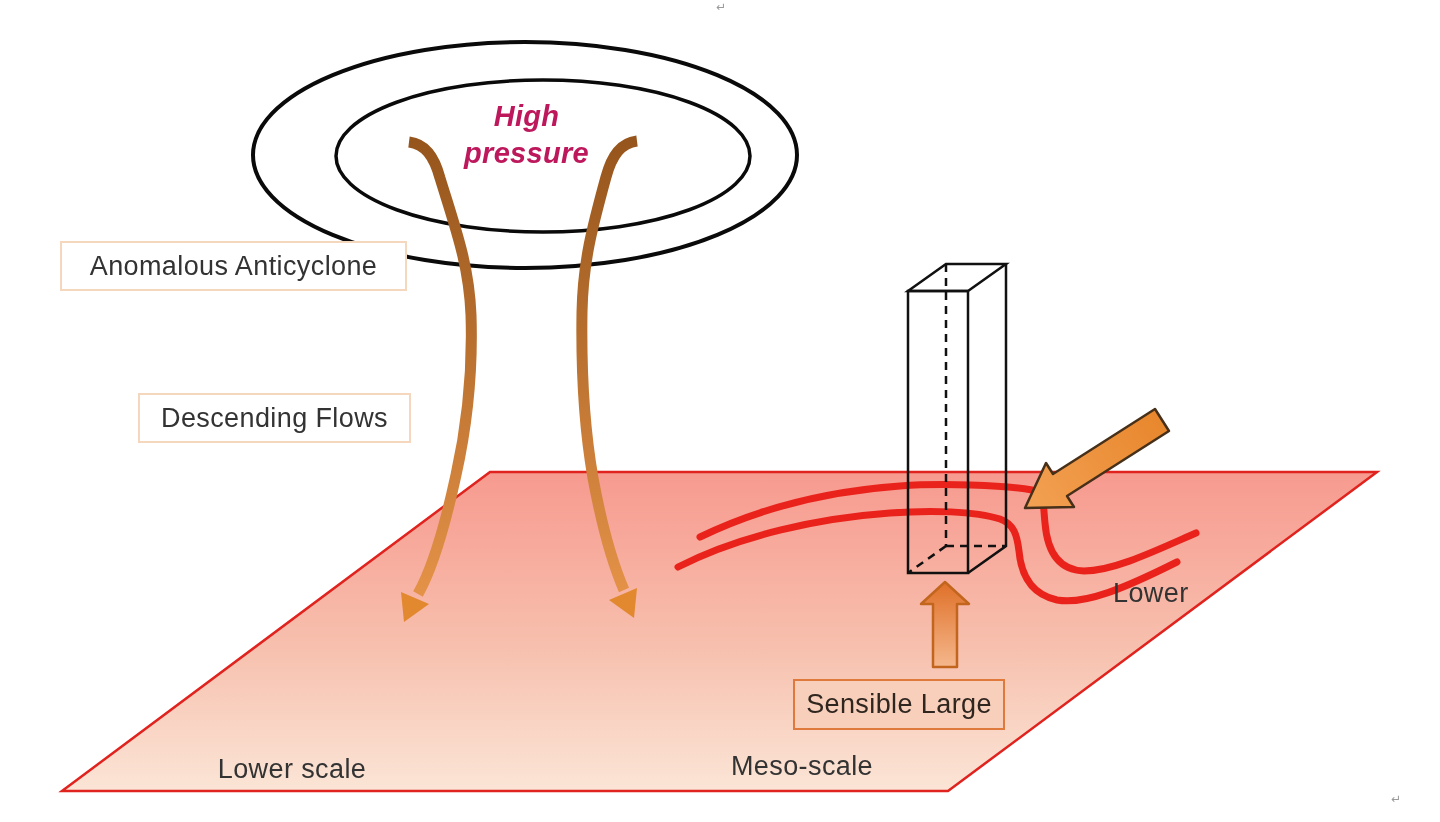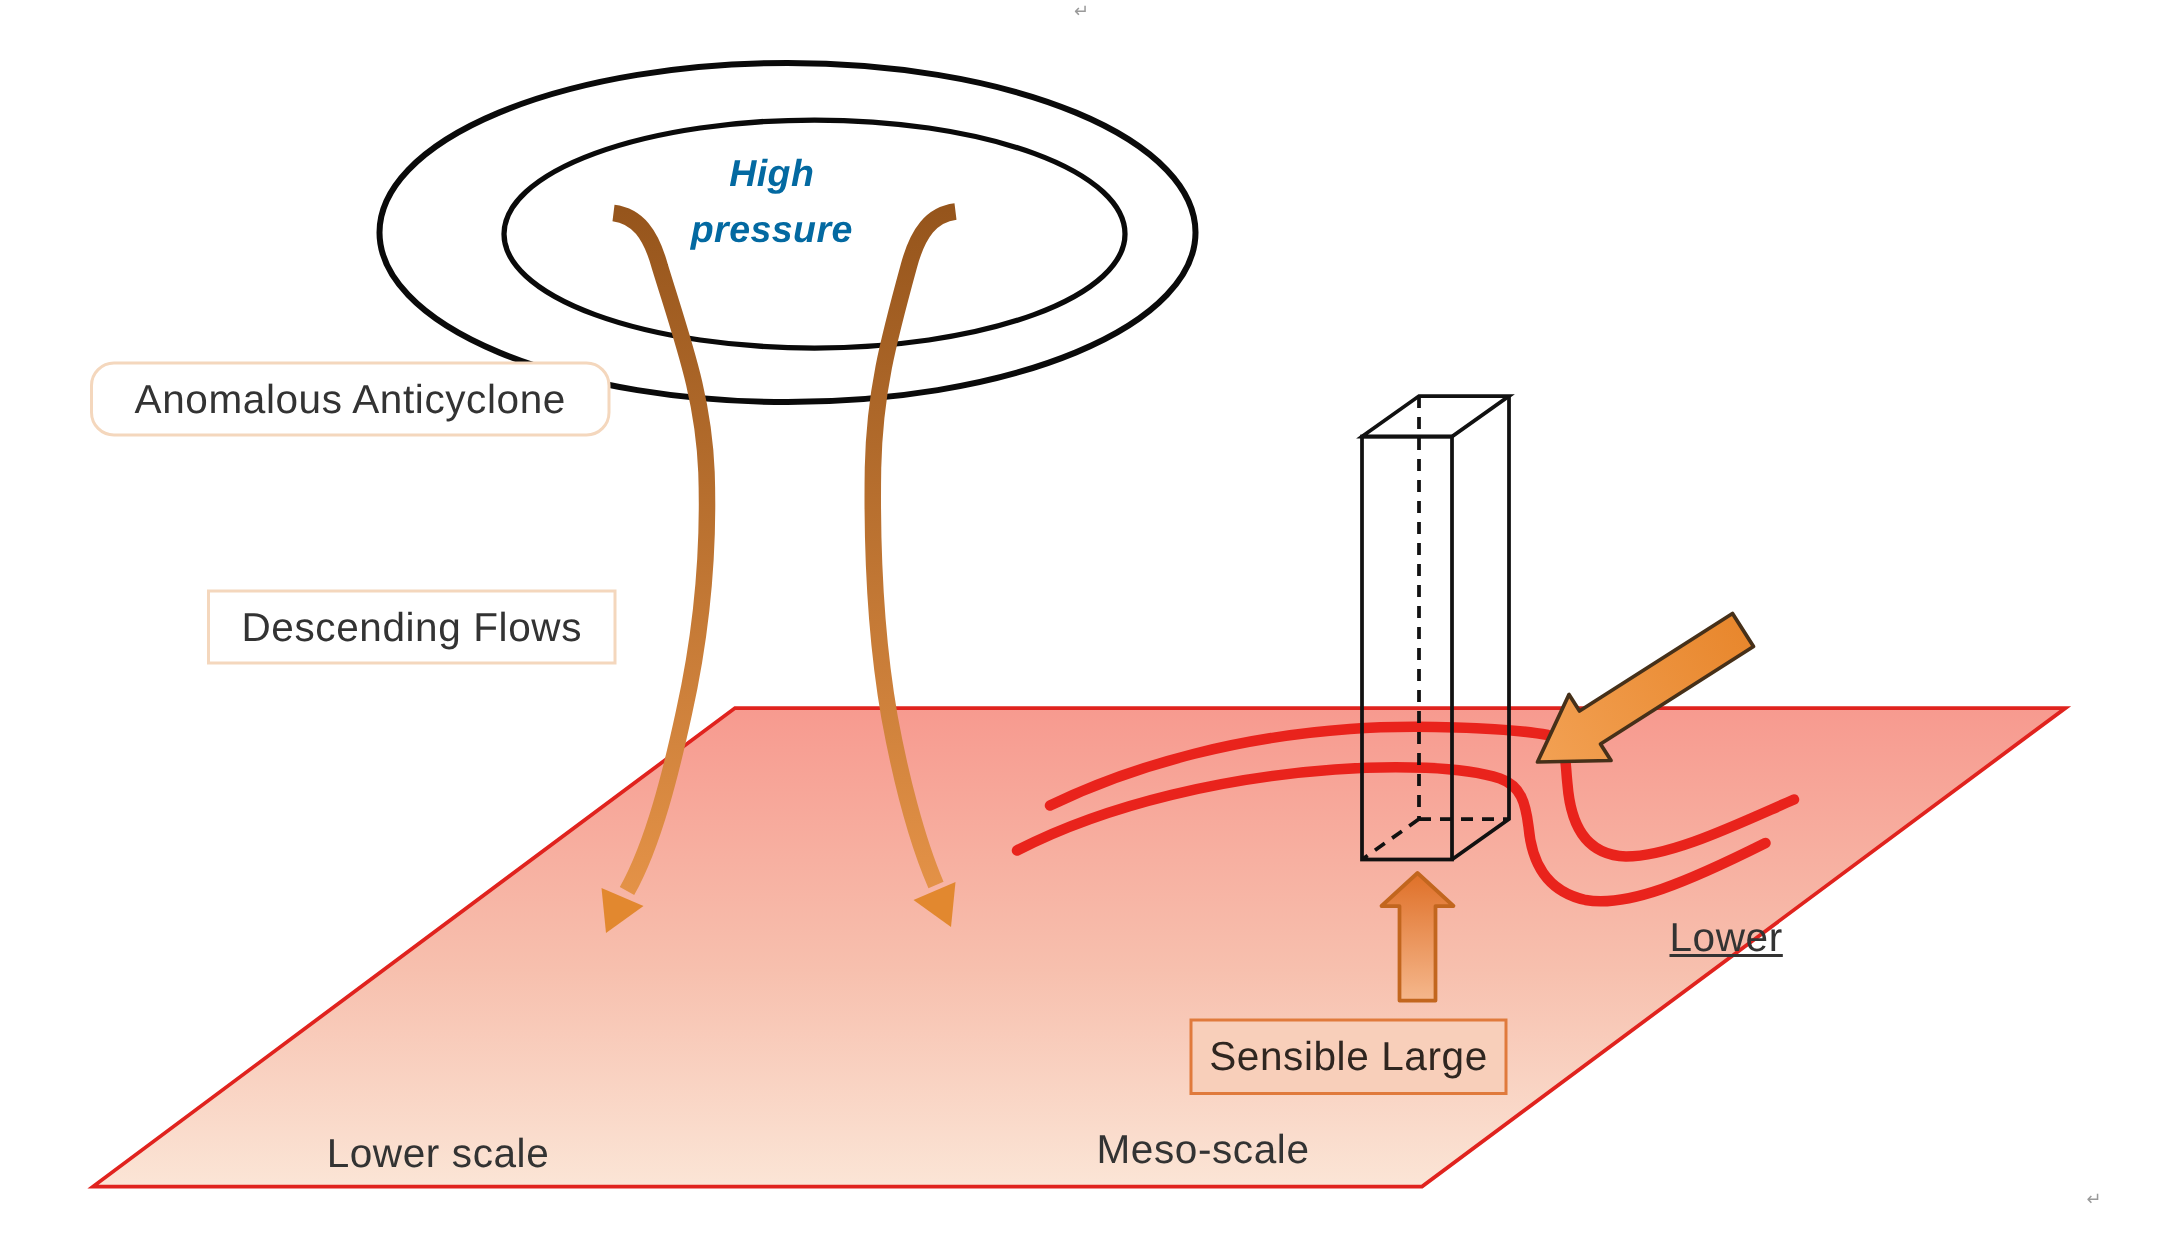--- a/index.html
+++ b/index.html
@@ -8,22 +8,22 @@
     font-family:"Liberation Sans", sans-serif; overflow:hidden;
   }
   .stage svg { position:absolute; left:0; top:0; }
   .lbl {
     position:absolute; display:flex; align-items:center; justify-content:center;
     font-size:27px; color:#333333; letter-spacing:0.4px; white-space:nowrap;
   }
   .boxed { border:2px solid #f4d7bd; background:#ffffff; }
   .sens-box { border:2.5px solid #e07a3c; background:#f8cfba; color:#2f2620; }
   .hp {
-    position:absolute; left:412px; top:98px; width:205px;
-    font-size:25px; font-weight:bold; font-style:italic; color:#0369a1;
+    position:absolute; left:424px; top:98px; width:205px;
+    font-size:29px; font-weight:bold; font-style:italic; color:#be185d;
     text-align:center; line-height:37px; letter-spacing:0.3px;
   }
   .ret { position:absolute; font-size:12px; color:#9a9a9a; font-family:"DejaVu Sans", sans-serif; }
 </style>
 </head>
 <body>
 
 <div class="stage">
 
   <svg width="1440" height="822" viewBox="0 0 1440 822">
@@ -78,29 +78,29 @@
     </g>
 
     <polygon points="945,582 969,604 957,604 957,667 933,667 933,604 921,604" fill="url(#sensGrad)" stroke="#c2661e" stroke-width="2.5" stroke-linejoin="round"></polygon>
   </svg>
 
   <div class="hp">
     <span>High</span><br>
     <span>pressure</span>
   </div>
 
-  <div class="lbl boxed" style="left:60px; top:241px; width:343px; height:46px;border-radius:16px;">Anomalous Anticyclone</div>
+  <div class="lbl boxed" style="left:60px; top:241px; width:343px; height:46px;">Anomalous Anticyclone</div>
 
   <div class="lbl boxed" style="left:138px; top:393px; width:269px; height:46px;">Descending Flows</div>
 
 
   <div class="lbl sens-box" style="left:793px; top:679px; width:208px; height:47px;">Sensible Large</div>
 
 
-  <div class="lbl" style="left:1113px; top:608px; height:34px;text-decoration:underline;">Lower</div>
+  <div class="lbl" style="left:1113px; top:576px; height:34px;">Lower</div>
 
   <div class="lbl" style="left:198px; top:751px; width:188px; height:36px;">Lower scale</div>
 
   <div class="lbl" style="left:716px; top:748px; width:172px; height:36px;">Meso-scale</div>
 
   <div class="ret" style="left:716px; top:0px;">↵</div>
   <div class="ret" style="left:1391px; top:792px;">↵</div>
 
 </div>
 

